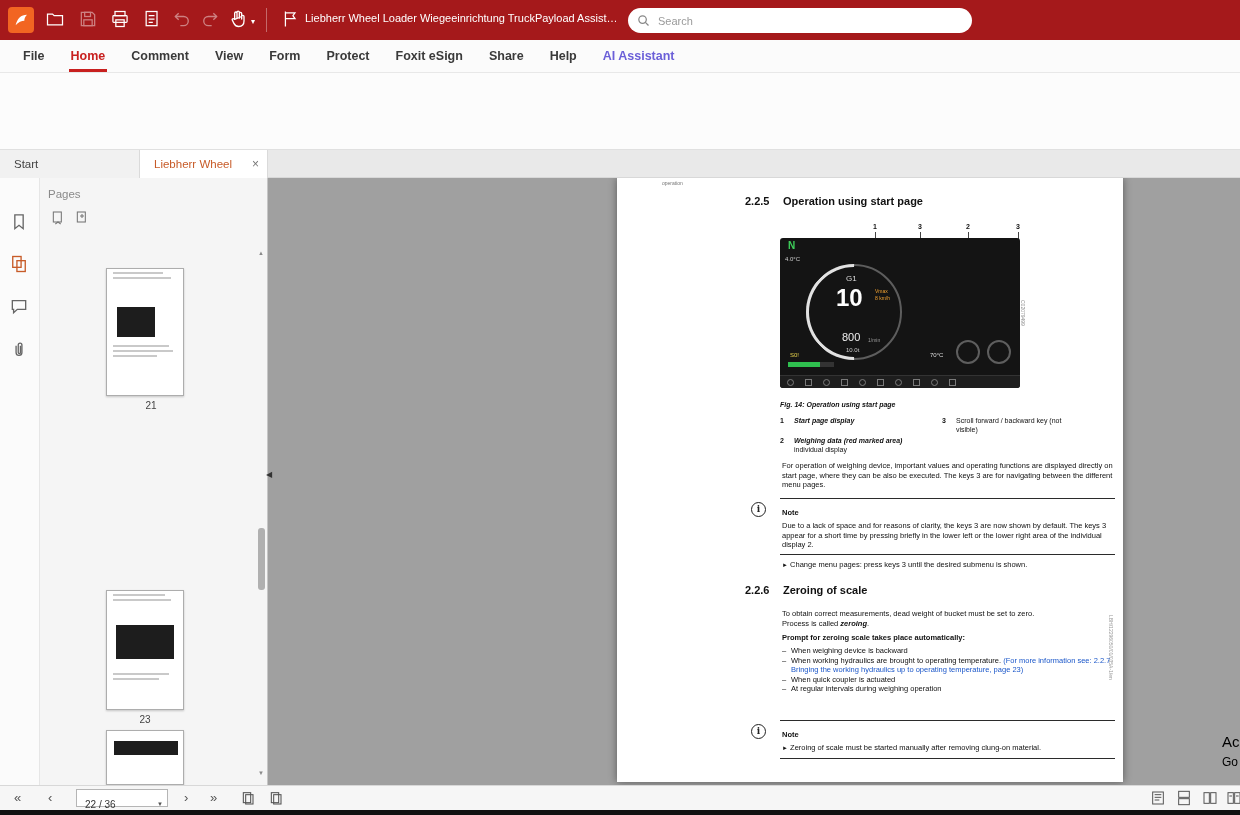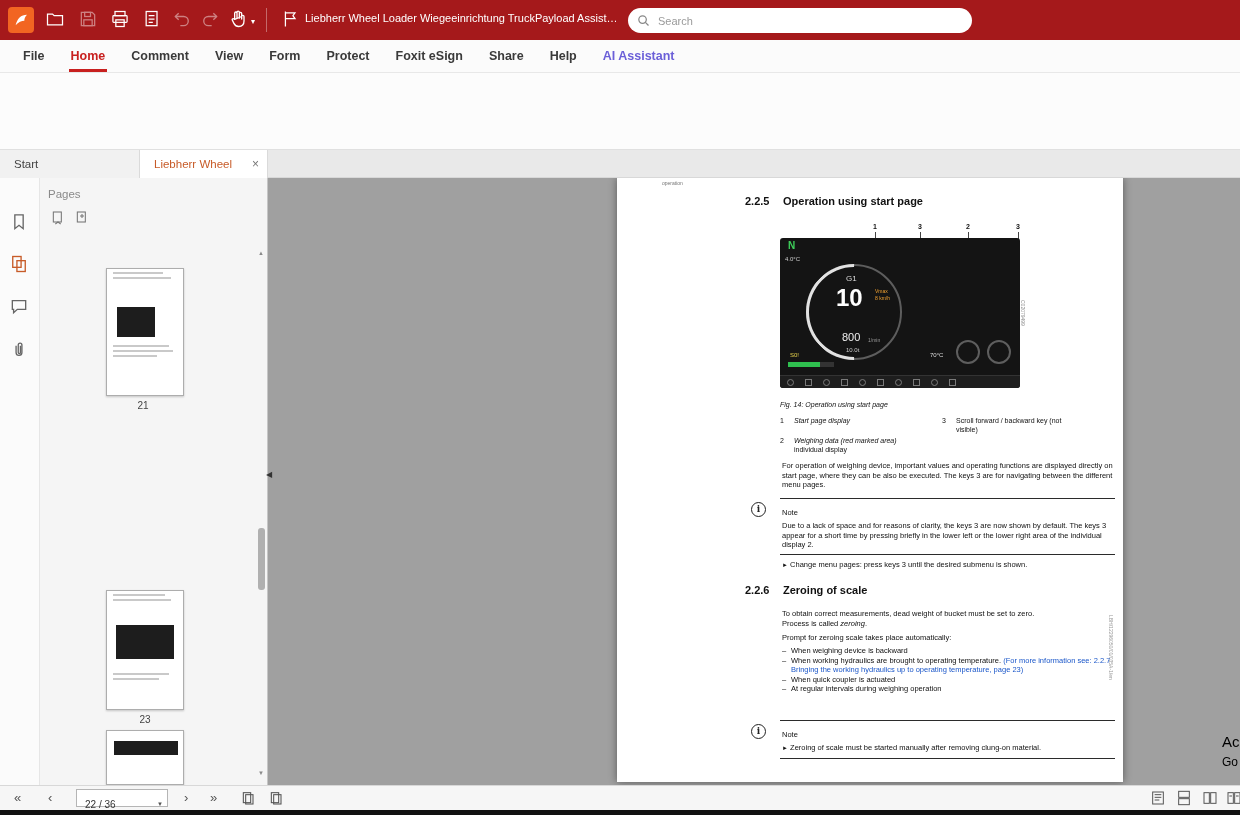--- a/index.html
+++ b/index.html
@@ -61,22 +61,22 @@
   .sb-thumb{position:absolute;left:218px;width:7px;background:#B0B0B0;border-radius:3px;}
   .sb-ar{position:absolute;left:218px;font-size:6px;color:#8a8a8a;}
 
   .collapse{position:absolute;left:266px;top:470px;font-size:8px;color:#333;z-index:5;cursor:pointer;}
 
   
   .docarea{position:absolute;left:268px;top:178px;width:972px;height:607px;background:#A0A0A0;overflow:hidden;}
   .page{position:absolute;left:349px;top:0;width:506px;height:604px;background:#fff;box-shadow:0 0 8px rgba(0,0,0,.45);}
   .pg{position:absolute;font-size:7.5px;color:#111;line-height:9.5px;}
   .h1{font-size:11px;font-weight:700;line-height:13px;}
-  .it{font-style:italic;}
-  .bd{font-weight:400;}
+  .it{font-style:italic;font-weight:bold;}
+  .bd{font-weight:700;}
   .cline{position:absolute;width:1px;background:#444;}
   .co{position:absolute;font-size:7px;font-weight:700;color:#111;}
   .noteblk{position:absolute;left:163px;width:335px;border-top:1px solid #2b2b2b;border-bottom:1px solid #2b2b2b;padding:2px 0 4px 2px;}
   .noteico{position:absolute;width:15px;height:15px;border:1.4px solid #222;border-radius:50%;text-align:center;font-family:"DejaVu Serif",serif;font-weight:700;font-size:9px;line-height:13px;color:#222;}
   .vtx{position:absolute;font-size:5px;color:#8a8a8a;transform-origin:left top;transform:rotate(90deg);white-space:nowrap;}
   .link{color:#1B57C9;}
   .wm{position:absolute;color:#000000;}
 
   
   .dashboard{position:absolute;left:163px;top:60px;width:240px;height:150px;background:#141414;border-radius:3px;overflow:hidden;}
@@ -355,21 +355,21 @@
     </div>
 
     <div class="thumb" style="left:66px;top:90px;width:78px;height:128px">
       <div class="tl" style="width:50px"></div>
       <div class="tl" style="width:58px"></div>
       <div class="timg" style="left:10px;top:38px;width:38px;height:30px"></div>
       <div class="tl" style="margin-top:66px;width:56px"></div>
       <div class="tl" style="width:60px"></div>
       <div class="tl" style="width:44px"></div>
     </div>
-    <div class="tnum" style="left:64px;top:222px">21</div>
+    <div class="tnum" style="left:72px;top:222px">21</div>
 
 
     <div class="thumb" style="left:66px;top:412px;width:78px;height:120px">
       <div class="tl" style="width:52px"></div>
       <div class="tl" style="width:58px"></div>
       <div class="timg" style="left:9px;top:34px;width:58px;height:34px"></div>
       <div class="tl" style="margin-top:72px;width:56px"></div>
       <div class="tl" style="width:46px"></div>
     </div>
     <div class="tnum" style="left:66px;top:536px">23</div>

